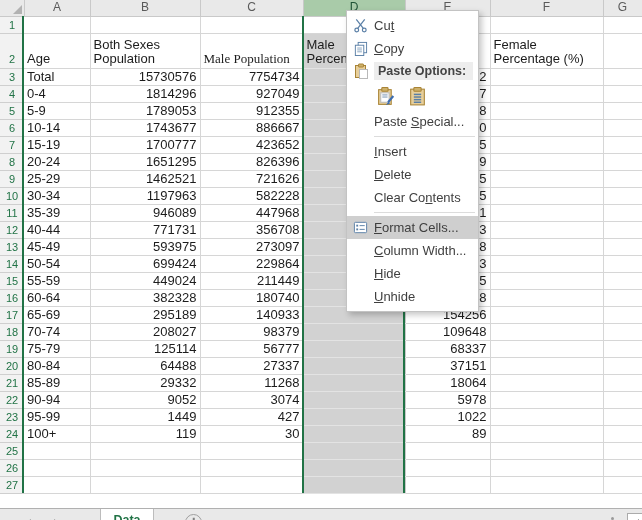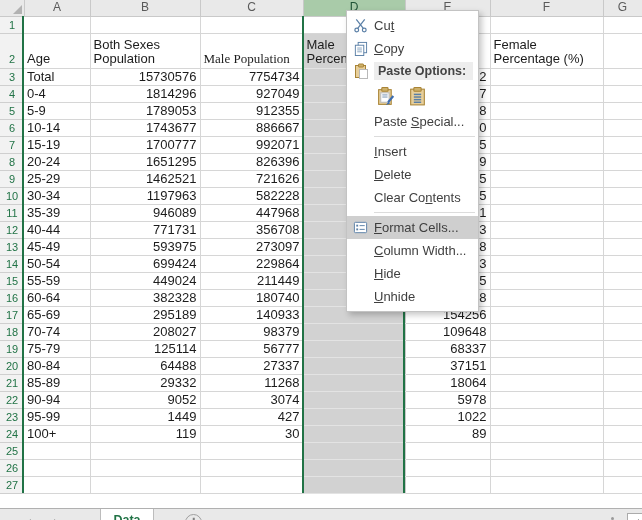--- a/index.html
+++ b/index.html
@@ -173,21 +173,21 @@
           <td class="num">886667</td>
           <td class="sel"></td>
           <td class="num">857010</td>
           <td></td>
           <td></td>
         </tr>
         <tr style="height: 17px;">
           <td class="rh">7</td>
           <td>15-19</td>
           <td class="num">1700777</td>
-          <td class="num">992071</td>
+          <td class="num">423652</td>
           <td class="sel"></td>
           <td class="num">840415</td>
           <td></td>
           <td></td>
         </tr>
         <tr style="height: 17px;">
           <td class="rh">8</td>
           <td>20-24</td>
           <td class="num">1651295</td>
           <td class="num">826396</td>

